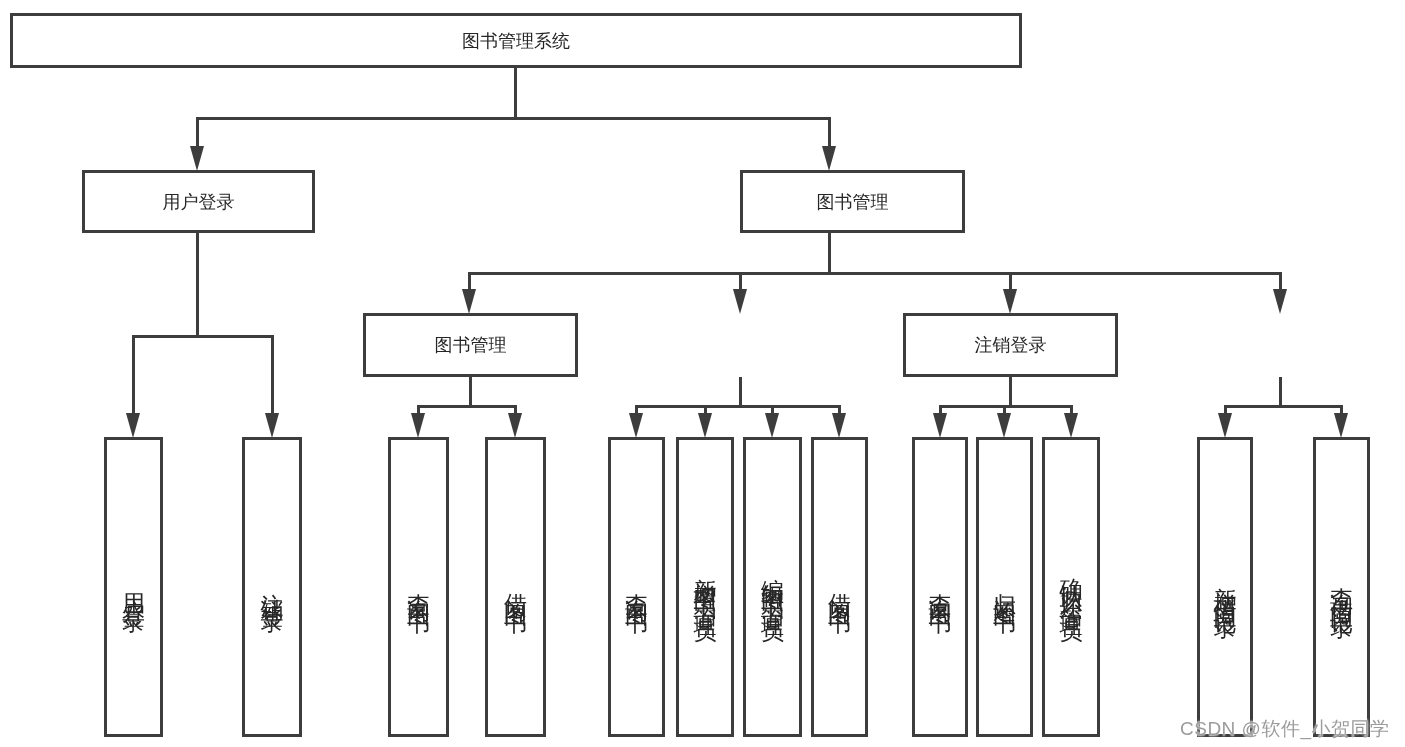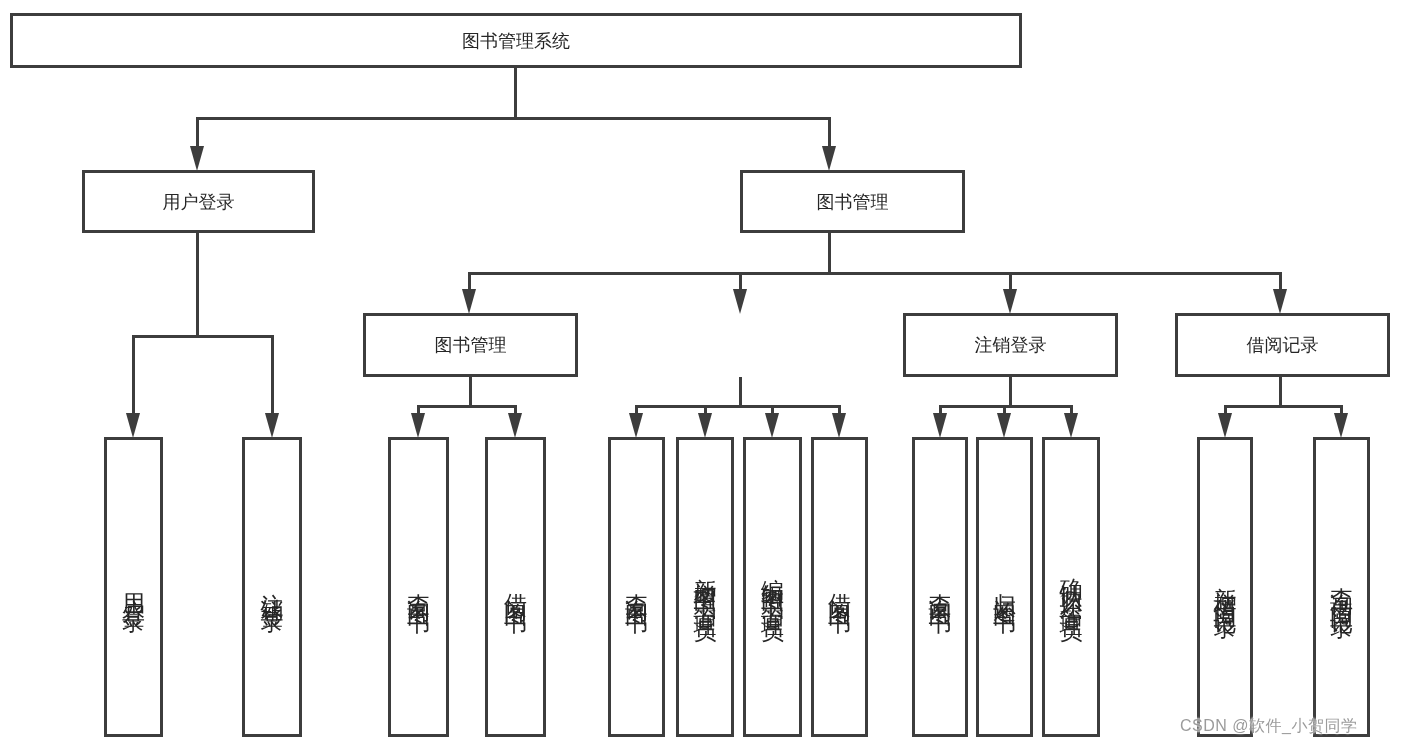--- a/index.html
+++ b/index.html
@@ -17,21 +17,21 @@
     writing-mode:vertical-rl;text-orientation:mixed;
     font-size:23px;letter-spacing:6px;line-height:1;white-space:normal;
   }
   .hl{position:absolute;height:3px;background:var(--line);z-index:1;}
   .vl{position:absolute;width:3px;background:var(--line);z-index:1;}
   .ar{position:absolute;width:0;height:0;z-index:1;
       border-left:7px solid transparent;border-right:7px solid transparent;
       border-top:25px solid var(--line);}
   .watermark{
     position:absolute;left:1180px;top:716px;z-index:5;
-    font-size:16px;color:#9b9b9b;letter-spacing:.5px;
+    font-size:19px;color:#9b9b9b;letter-spacing:.5px;
     text-shadow:0 1px 2px #ffffff,0 -1px 2px #ffffff;
   }
 </style>
 </head>
 <body>
 
 <div class="stage" style="--line: #3d3d3d; --text: #262626; background: rgb(255, 255, 255);">
 
   <div class="box" style="left:10px;top:13px;width:1012px;height:55px;">图书管理系统</div>
 
@@ -58,21 +58,20 @@
   <div class="ar" style="left:462px;top:289px;"></div>
   <div class="vl" style="left:739px;top:272px;height:20px;"></div>
   <div class="ar" style="left:733px;top:289px;"></div>
   <div class="vl" style="left:1009px;top:272px;height:20px;"></div>
   <div class="ar" style="left:1003px;top:289px;"></div>
   <div class="vl" style="left:1279px;top:272px;height:20px;"></div>
   <div class="ar" style="left:1273px;top:289px;"></div>
 
   <div class="box" style="left:363px;top:313px;width:215px;height:64px;">图书管理</div>
   <div class="box" style="left:903px;top:313px;width:215px;height:64px;">注销登录</div>
-  <div class="box" style="left:1175px;top:313px;width:215px;height:64px;">借阅记录</div>
 
   <div class="vl" style="left:469px;top:377px;height:30px;"></div>
   <div class="hl" style="left:417px;top:405px;width:100px;"></div>
   <div class="vl" style="left:417px;top:405px;height:10px;"></div>
   <div class="ar" style="left:411px;top:413px;"></div>
   <div class="vl" style="left:514px;top:405px;height:10px;"></div>
   <div class="ar" style="left:508px;top:413px;"></div>
 
   <div class="vl" style="left:739px;top:377px;height:30px;"></div>
   <div class="hl" style="left:635px;top:405px;width:206px;"></div>

